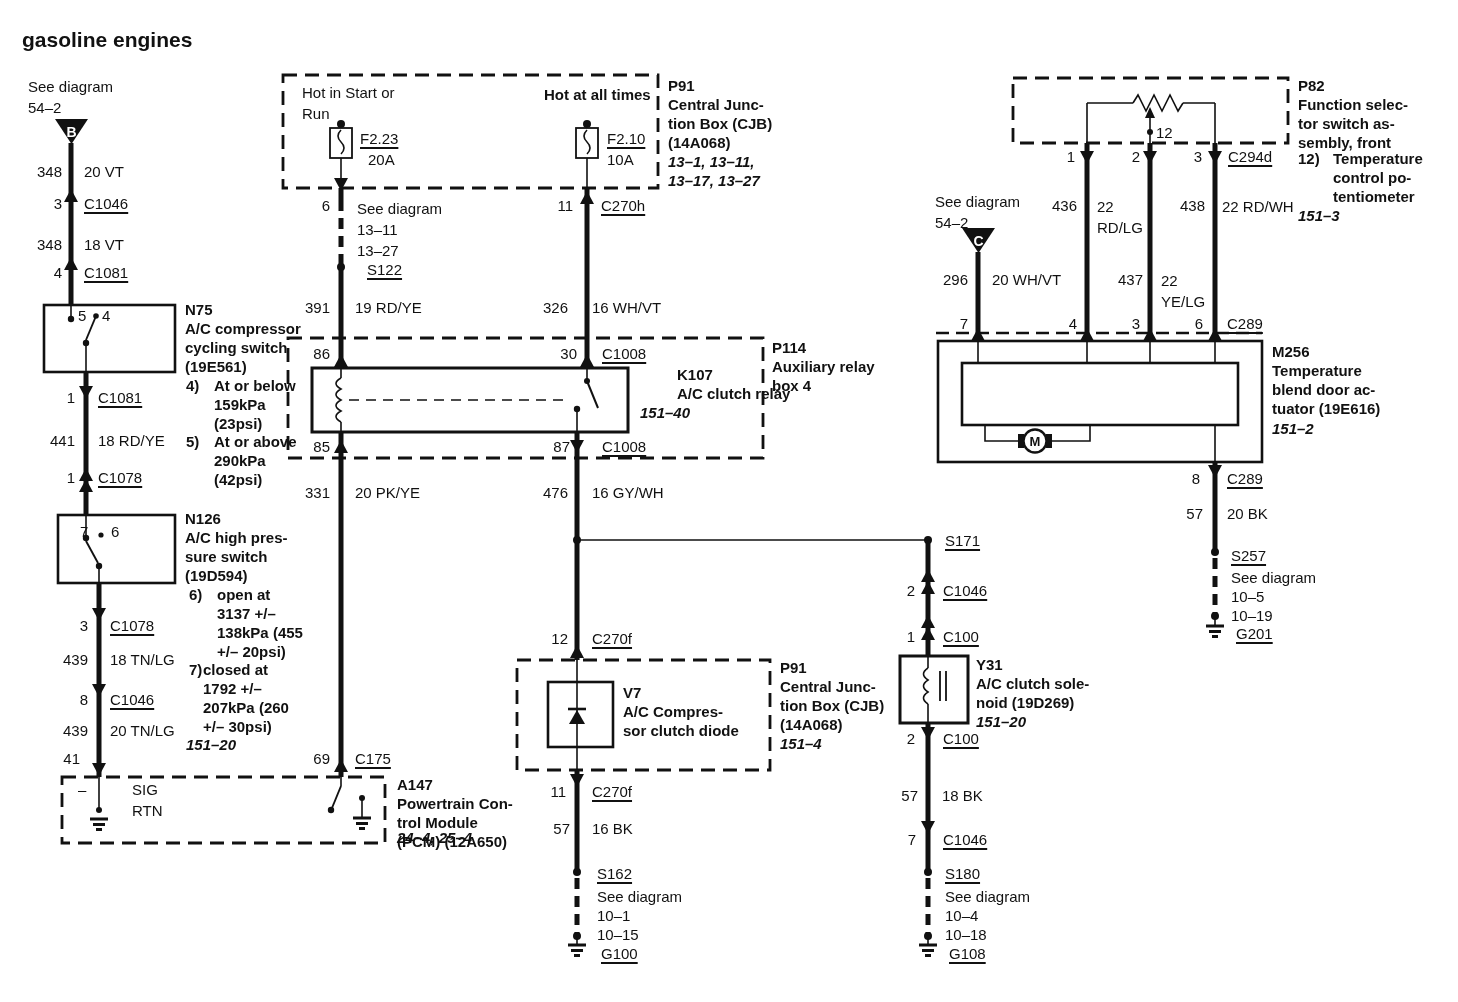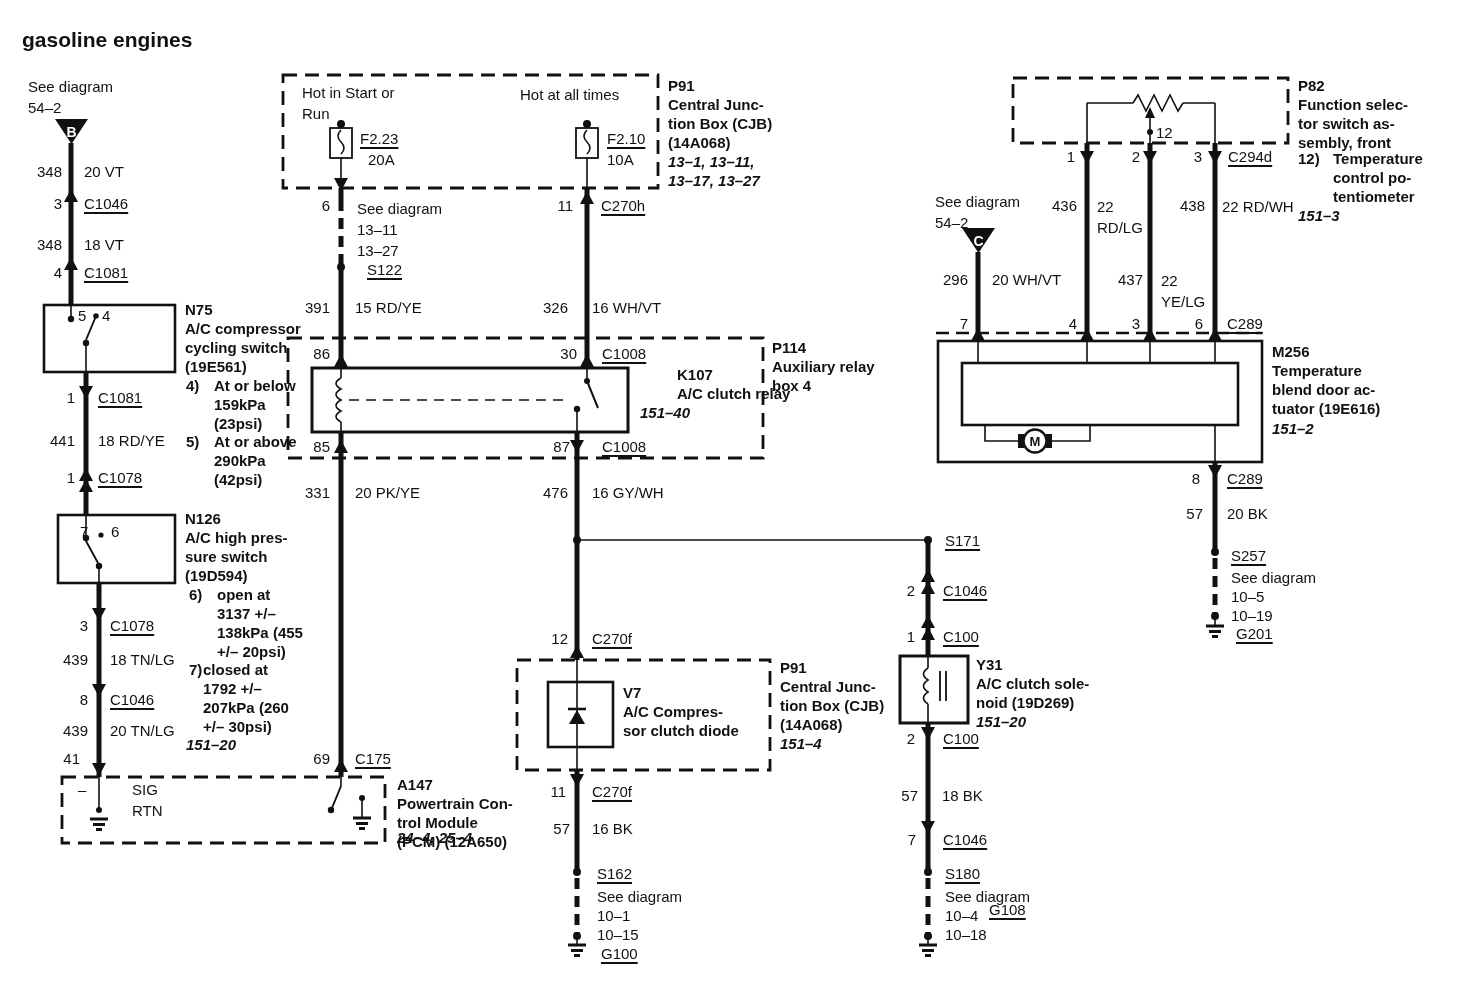--- a/index.html
+++ b/index.html
@@ -258,38 +258,38 @@
 RTN</div>
       <div class="lbl r" style="left: 330px; top: 749px;">69</div>
       <div class="lbl u" style="left: 355px; top: 749px;">C175</div>
       <div class="lbl b" style="left: 397px; top: 775px;">A147
 Powertrain Con-
 trol Module
 (PCM) (12A650)</div>
       <div class="lbl bi" style="left: 397px; top: 828px;">24–4, 25–4</div>
       <div class="lbl lh21" style="left: 302px; top: 82px;">Hot in Start or
 Run</div>
-      <div class="lbl " style="left: 520px; top: 85px;">Hot at all times</div>
+      <div class="lbl " style="left: 544px; top: 85px; font-weight: bold;">Hot at all times</div>
       <div class="lbl u" style="left: 360px; top: 129px;">F2.23</div>
       <div class="lbl " style="left: 360px; top: 150px; margin-left: 8px;">20A</div>
       <div class="lbl u" style="left: 607px; top: 129px;">F2.10</div>
       <div class="lbl " style="left: 607px; top: 150px;">10A</div>
       <div class="lbl b" style="left: 668px; top: 76px;">P91
 Central Junc-
 tion Box (CJB)
 (14A068)</div>
       <div class="lbl bi" style="left: 668px; top: 152px;">13–1, 13–11,
 13–17, 13–27</div>
       <div class="lbl r" style="left: 330px; top: 196px;">6</div>
       <div class="lbl lh21" style="left: 357px; top: 198px;">See diagram
 13–11
 13–27</div>
       <div class="lbl u" style="left: 367px; top: 260px;">S122</div>
       <div class="lbl r" style="left: 330px; top: 298px;">391</div>
-      <div class="lbl " style="left: 355px; top: 298px;">15 RD/YE</div>
+      <div class="lbl " style="left: 355px; top: 298px;">19 RD/YE</div>
       <div class="lbl r" style="left: 573px; top: 196px;">11</div>
       <div class="lbl u" style="left: 601px; top: 196px;">C270h</div>
       <div class="lbl r" style="left: 568px; top: 298px;">326</div>
       <div class="lbl " style="left: 592px; top: 298px;">16 WH/VT</div>
       <div class="lbl r" style="left: 330px; top: 344px;">86</div>
       <div class="lbl r" style="left: 577px; top: 344px;">30</div>
       <div class="lbl u" style="left: 602px; top: 344px;">C1008</div>
       <div class="lbl b" style="left: 677px; top: 365px;">K107
 A/C clutch relay</div>
       <div class="lbl bi" style="left: 640px; top: 403px;">151–40</div>
@@ -334,21 +334,21 @@
       <div class="lbl r" style="left: 915px; top: 729px;">2</div>
       <div class="lbl u" style="left: 943px; top: 729px;">C100</div>
       <div class="lbl r" style="left: 918px; top: 786px;">57</div>
       <div class="lbl " style="left: 942px; top: 786px;">18 BK</div>
       <div class="lbl r" style="left: 916px; top: 830px;">7</div>
       <div class="lbl u" style="left: 943px; top: 830px;">C1046</div>
       <div class="lbl u" style="left: 945px; top: 864px;">S180</div>
       <div class="lbl " style="left: 945px; top: 887px;">See diagram
 10–4
 10–18</div>
-      <div class="lbl u" style="left: 949px; top: 900px; margin-left: 40px;">G108</div>
+      <div class="lbl u" style="left: 949px; top: 944px;">G108</div>
       <div class="lbl lh21" style="left: 935px; top: 191px;">See diagram
 54–2</div>
       <div class="lbl r" style="left: 1077px; top: 196px;">436</div>
       <div class="lbl lh21" style="left: 1097px; top: 196px;">22
 RD/LG</div>
       <div class="lbl r" style="left: 1205px; top: 196px;">438</div>
       <div class="lbl " style="left: 1222px; top: 197px;">22 RD/WH</div>
       <div class="lbl r" style="left: 968px; top: 270px;">296</div>
       <div class="lbl " style="left: 992px; top: 270px;">20 WH/VT</div>
       <div class="lbl r" style="left: 1143px; top: 270px;">437</div>

